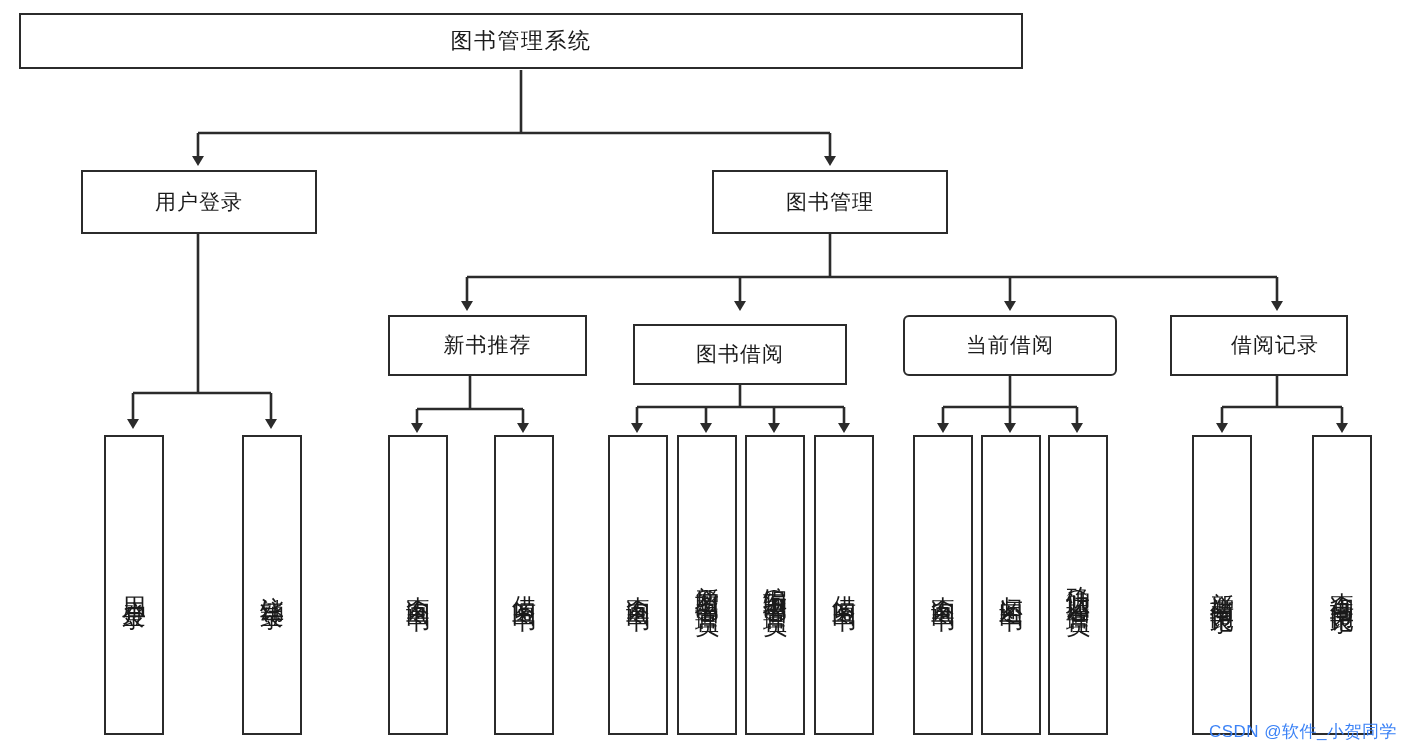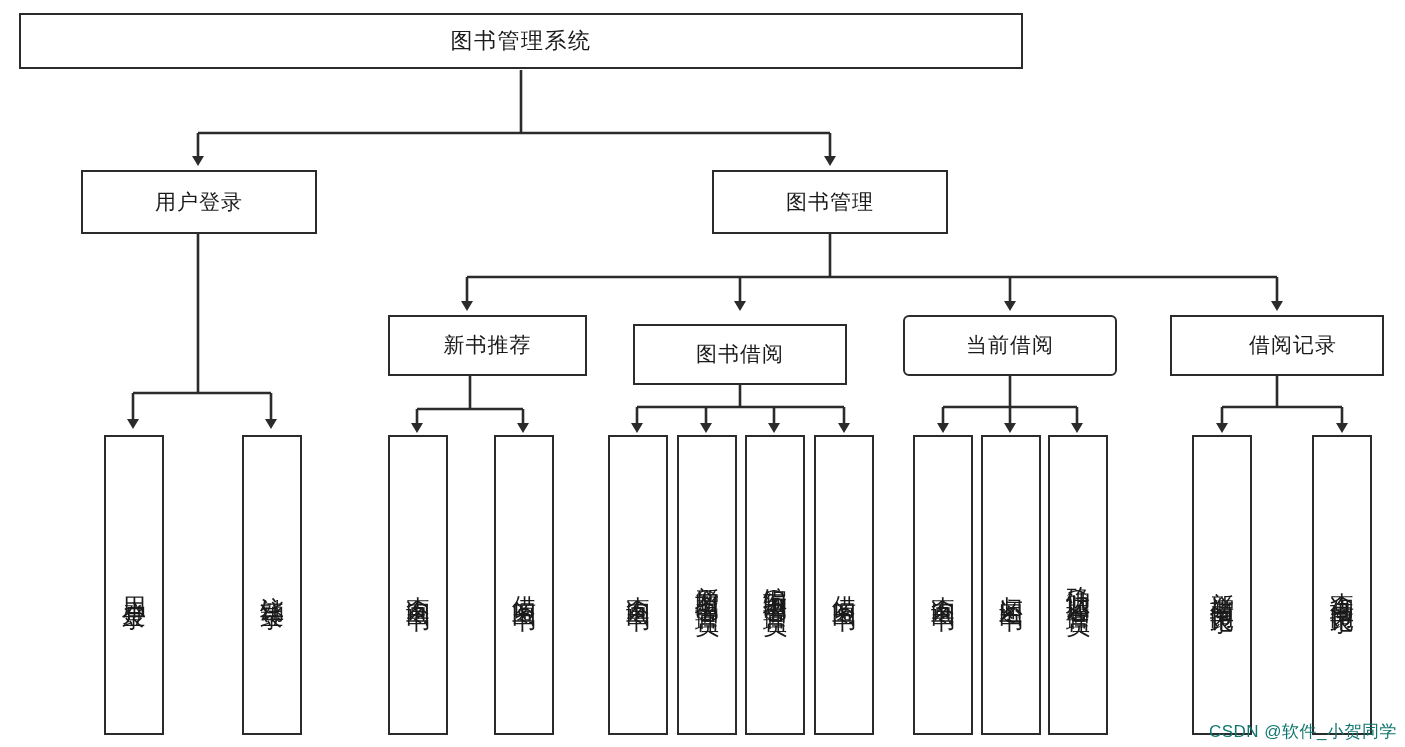--- a/index.html
+++ b/index.html
@@ -53,21 +53,21 @@
     font-size:24px;
     letter-spacing:4px;
     line-height:1;
     white-space:nowrap;
   }
   .watermark{
     position:absolute;
     right:8px;
     bottom:4px;
     font-size:17px;
-    color:#0f766e;
+    color:#3b82f6;
     letter-spacing:0.5px;
     z-index:5;
     white-space:nowrap;
     margin-left:39px;
   }
 </style>
 </head>
 <body>
 
 <div id="canvas">
@@ -135,21 +135,21 @@
 
   <div class="node h" style="left:363px; top:315px; width:199px; height:61px;margin-left:25px;">
     <span class="lbl">新书推荐</span>
   </div>
   <div class="node h" style="left:633px; top:324px; width:214px; height:61px;">
     <span class="lbl">图书借阅</span>
   </div>
   <div class="node h" style="left:903px; top:315px; width:214px; height:61px;border-radius:6px;">
     <span class="lbl">当前借阅</span>
   </div>
-  <div class="node h" style="left:1170px; top:315px; width:214px; height:61px;padding-left:32px;">
+  <div class="node h" style="left:1170px; top:315px; width:178px; height:61px;padding-left:32px;">
     <span class="lbl">借阅记录</span>
   </div>
 
   <div class="node v" style="left:104px; top:435px; width:60px; height:300px;">
     <span class="lbl">用户登录</span>
   </div>
   <div class="node v" style="left:242px; top:435px; width:60px; height:300px;">
     <span class="lbl">注销登录</span>
   </div>
 

